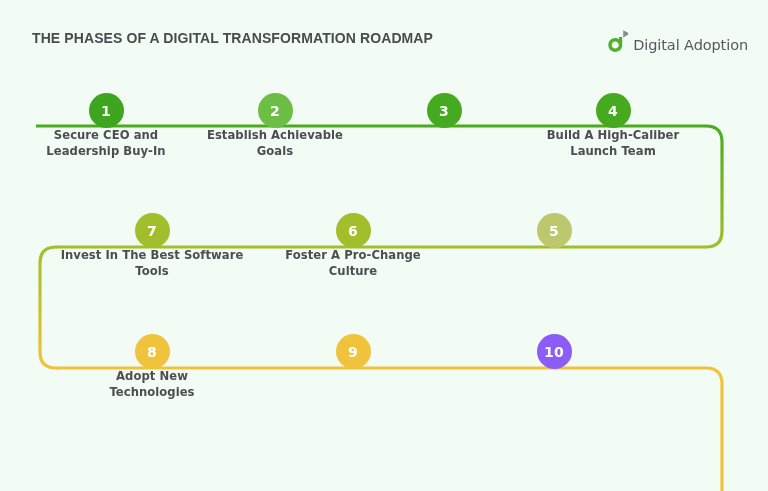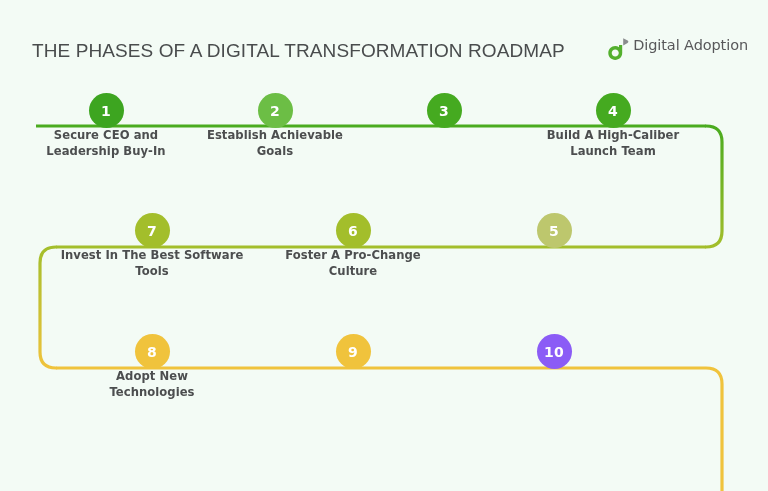--- a/index.html
+++ b/index.html
@@ -12,32 +12,32 @@
   }
 
   
   .header {
     position:absolute;
     top:0; left:0;
     width:768px; height:80px;
   }
   .page-title {
     position:absolute;
-    left:32px; top:40px;
-    font-size:19px;
-    font-weight:normal;
+    left:32px; top:30px;
+    font-size:14px;
+    font-weight:bold;
     letter-spacing:0.1px;
     color:#494c4d;
     white-space:nowrap;
   }
   .logo {
     position:absolute;
-    right:20px; top:37px;
+    right:20px; top:29px;
     display:flex;
-    align-items:flex-start;
+    align-items:flex-end;
     gap:3px;
   }
   .logo-mark { width:22px; height:24px; display:block; }
   .logo-text {
     font-size:14.5px;
     color:#58585a;
     font-family:"DejaVu Sans", sans-serif;
     letter-spacing:-0.1px;
     white-space:nowrap;
   }

